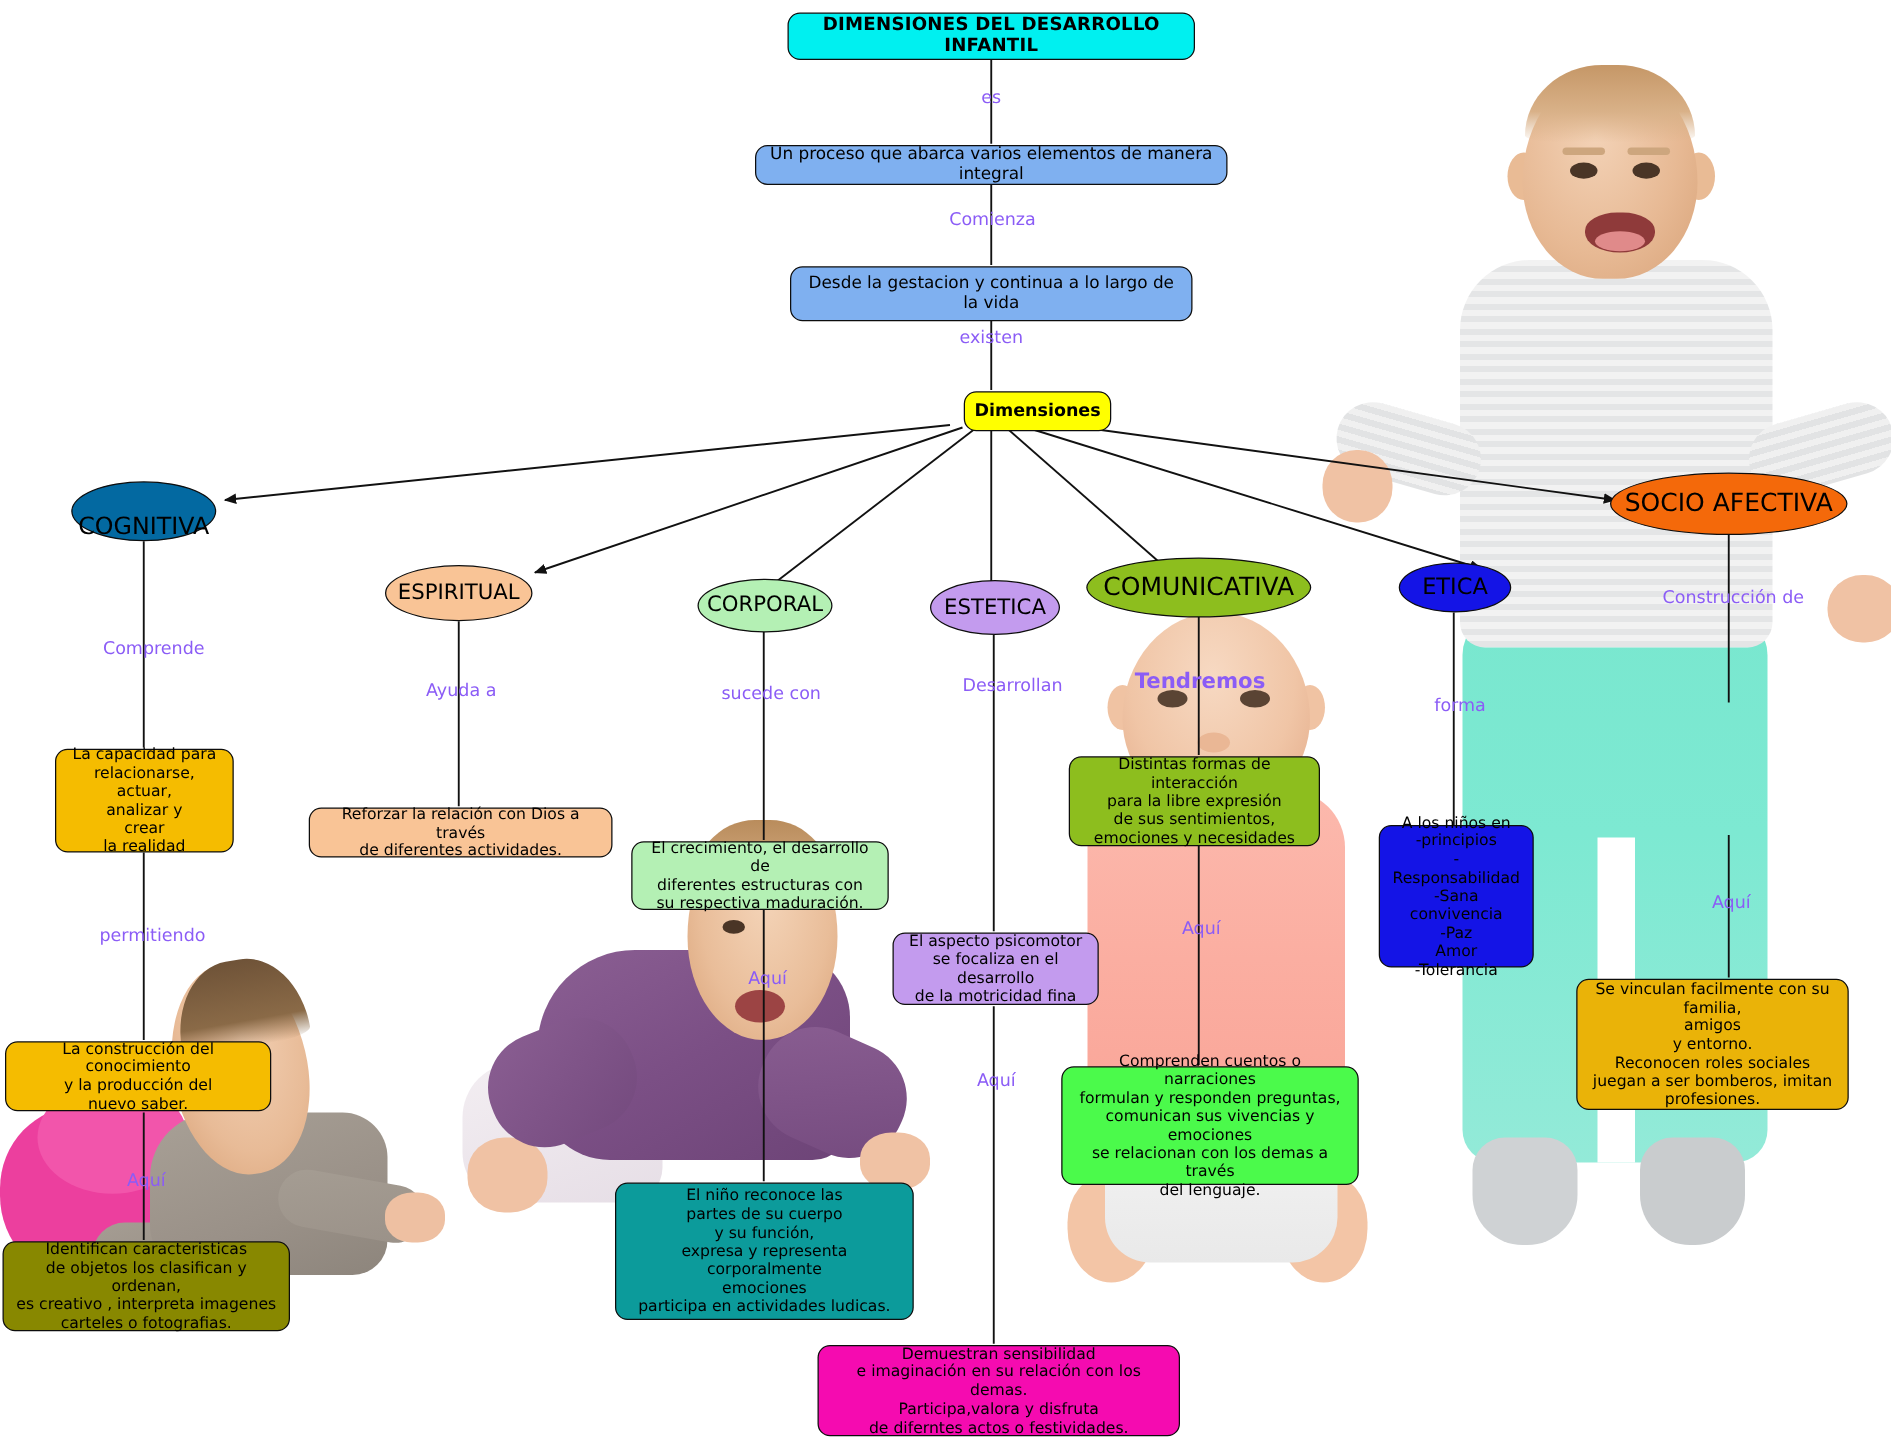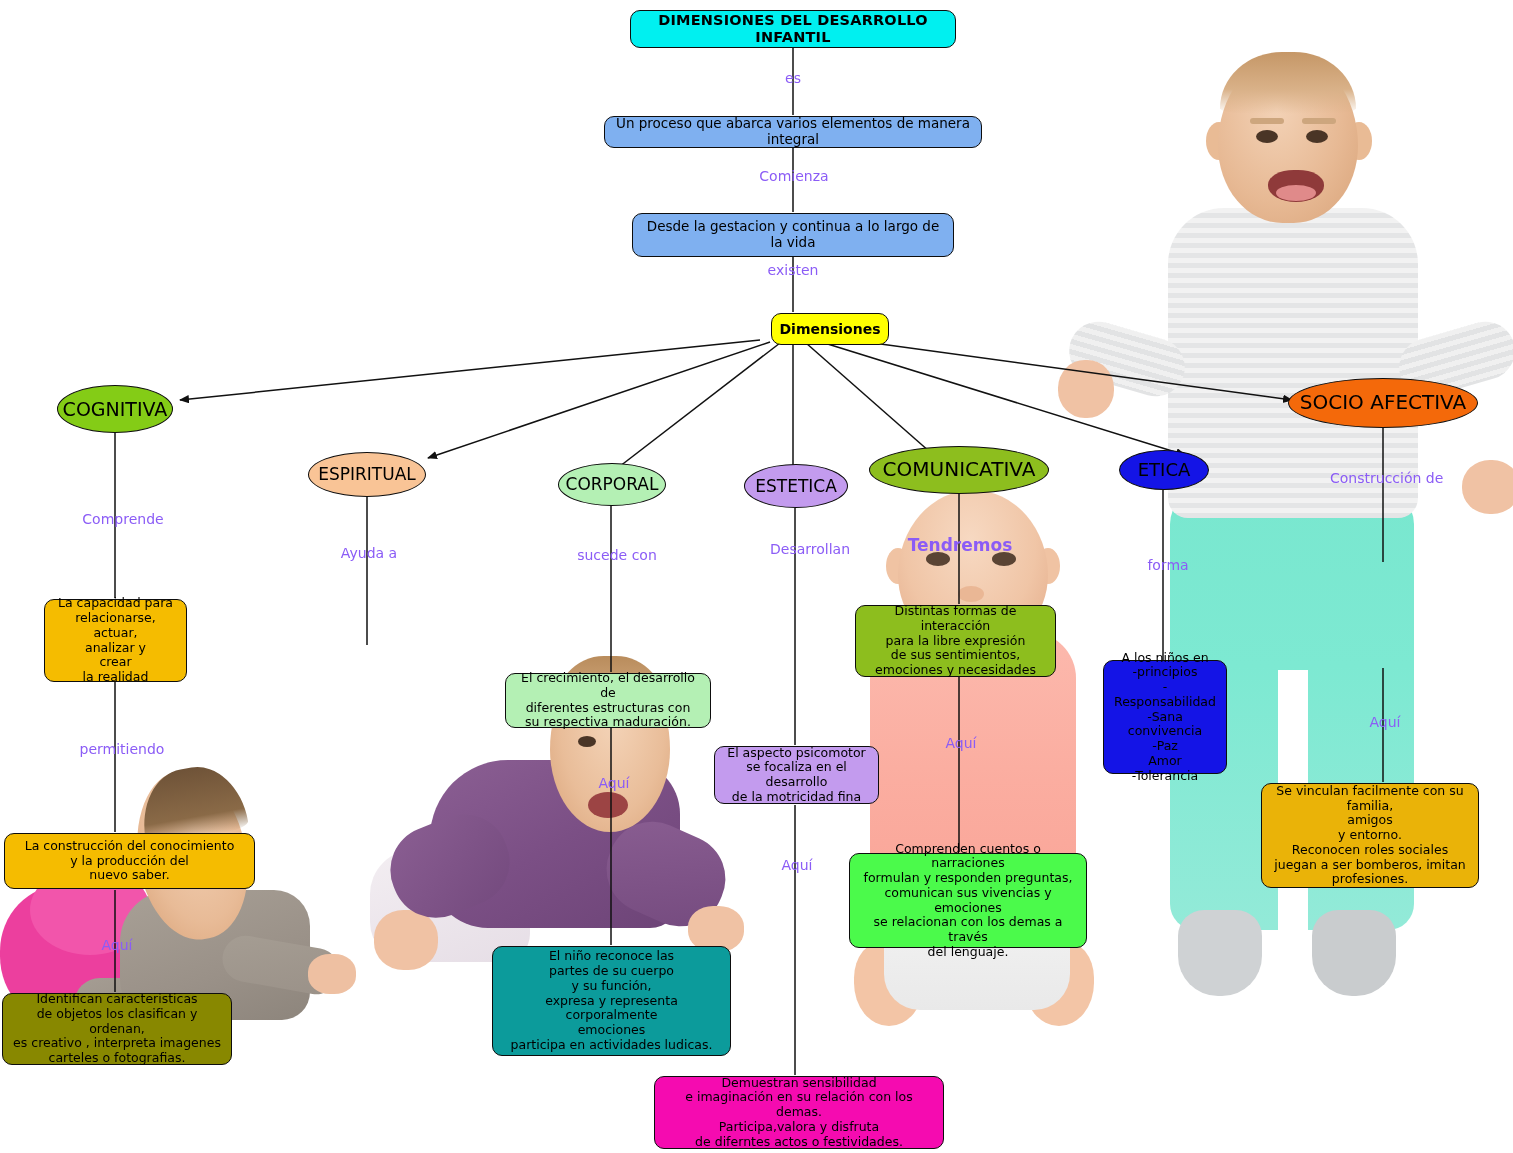--- a/index.html
+++ b/index.html
@@ -270,56 +270,60 @@
   </div>
 
   <div class="edge-label" style="left:753px; top:262px; width:80px;">
     <span>existen</span>
   </div>
 
   <div class="node rbox" style="left:735px; top:313px; width:118px; height:30px; background:#FFFF00; font-size:14px; font-weight:bold;margin-left:36px;">
     <span>Dimensiones</span>
   </div>
 
-  <div class="node ellipse" style="left:57px; top:385px; width:116px; height:48px; background:#84cc16; font-size:19px;">
+  <div class="node ellipse" style="left:57px; top:385px; width:116px; height:48px; background:#0369a1; font-size:19px;align-items:flex-end;">
     <span>COGNITIVA</span>
   </div>
   <div class="edge-label" style="left:78px; top:511px; width:90px;">
     <span>Comprende</span>
   </div>
   <div class="node rbox" style="left:44px; top:599px; width:143px; height:83px; background:#F5BC00; font-size:12.5px;">
     <span>La capacidad para
 relacionarse, actuar,
 analizar y
 crear
 la realidad</span>
   </div>
   <div class="edge-label" style="left:72px; top:741px; width:100px;">
     <span>permitiendo</span>
   </div>
-  <div class="node rbox" style="left:4px; top:833px; width:251px; height:56px; background:#F5BC00; font-size:12.5px;">
+  <div class="node rbox" style="left:4px; top:833px; width:213px; height:56px; background:#F5BC00; font-size:12.5px;">
     <span>La construcción del conocimiento
 y la producción del
 nuevo saber.</span>
   </div>
   <div class="edge-label" style="left:92px; top:937px; width:50px;">
     <span>Aquí</span>
   </div>
   <div class="node rbox" style="left:2px; top:993px; width:230px; height:72px; background:#888800; font-size:12.5px;">
     <span>Identifican caracteristicas
 de objetos los clasifican y ordenan,
 es creativo , interpreta imagenes
 carteles o fotografias.</span>
   </div>
 
   <div class="node ellipse" style="left:308px; top:452px; width:118px; height:45px; background:#F9C496; font-size:17px;">
     <span>ESPIRITUAL</span>
   </div>
   <div class="edge-label" style="left:334px; top:545px; width:70px;">
     <span>Ayuda a</span>
+  </div>
+  <div class="node rbox" style="left:247px; top:646px; width:243px; height:40px; background:#F9C496; font-size:12.5px;">
+    <span>Reforzar la relación con Dios a través
+de diferentes actividades.</span>
   </div>
 
   <div class="node ellipse" style="left:558px; top:463px; width:108px; height:43px; background:#B4F0B4; font-size:17px;">
     <span>CORPORAL</span>
   </div>
   <div class="edge-label" style="left:572px; top:547px; width:90px;">
     <span>sucede con</span>
   </div>
   <div class="node rbox" style="left:505px; top:673px; width:206px; height:55px; background:#B4F0B4; font-size:12.5px;">
     <span>El crecimiento, el desarrollo de

